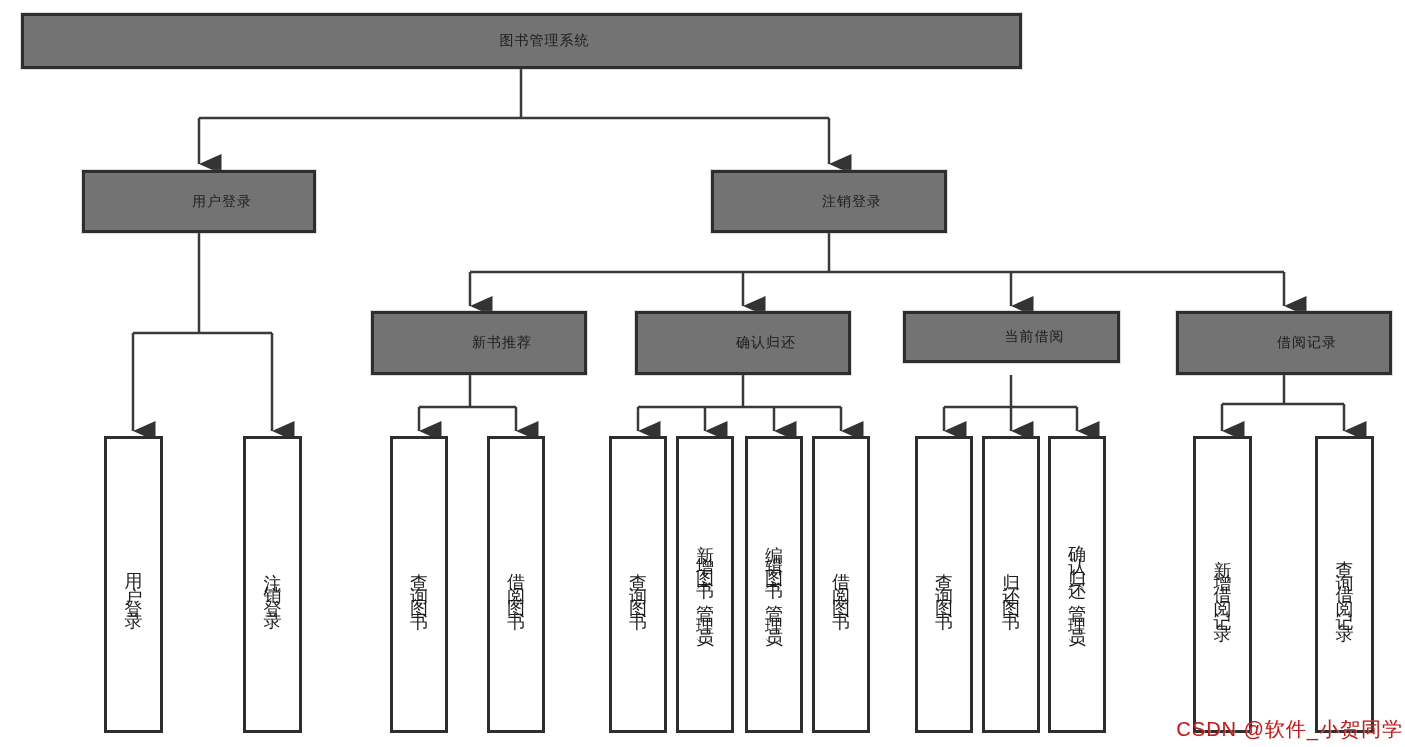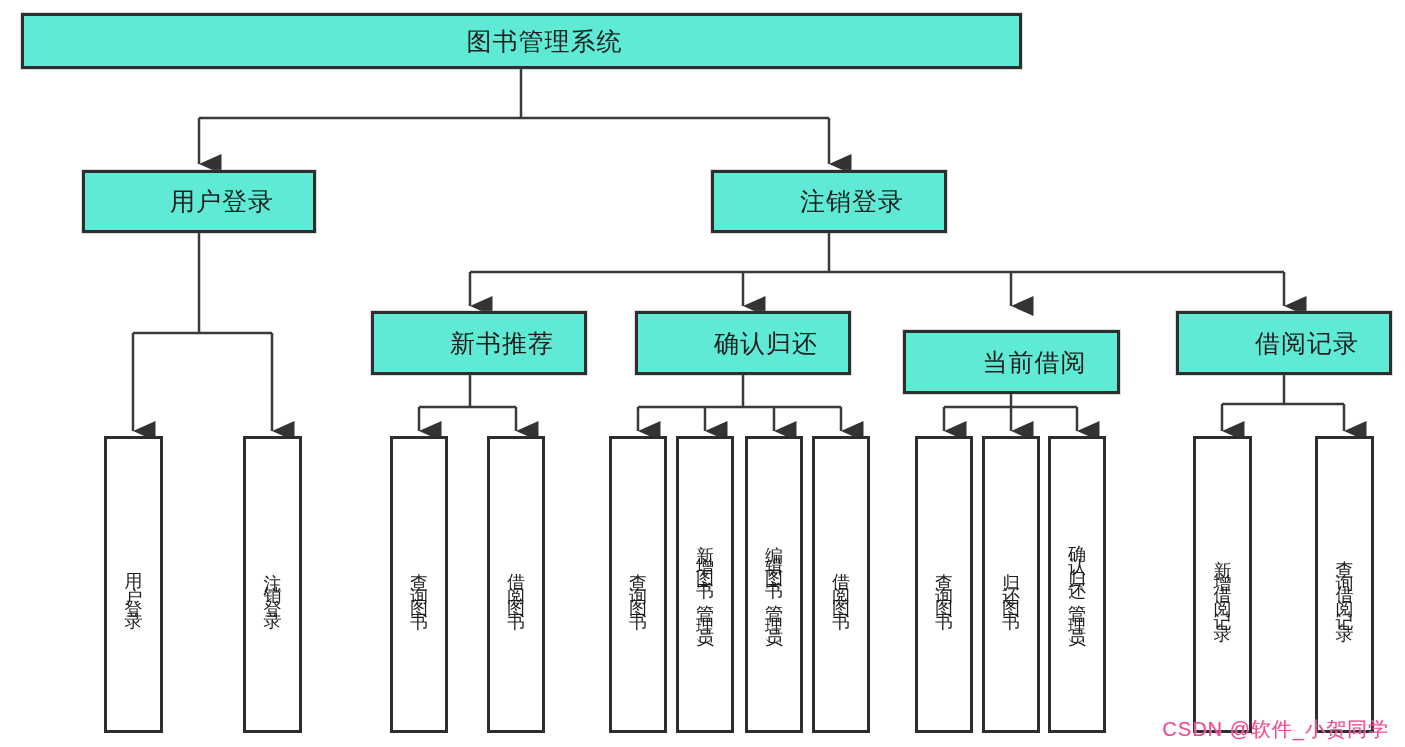--- a/index.html
+++ b/index.html
@@ -14,26 +14,26 @@
   .wires {
     position: absolute;
     left: 0; top: 0;
     width: 1405px; height: 747px;
     pointer-events: none;
   }
   .node {
     position: absolute;
     box-sizing: border-box;
     border: 3px solid #2e2e2e;
-    background: #5eead4;
+    background: #737373;
     display: flex;
     align-items: center;
     justify-content: center;
     color: #1d1d1d;
-    font-size: 25px;
+    font-size: 14px;
     letter-spacing: 1px;
     box-shadow: 0 0 0 1px rgba(120,120,120,0.25);
     padding-left: 46px;
   }
   .leaf {
     position: absolute;
     box-sizing: border-box;
     border: 3px solid #2e2e2e;
     background: #ffffff;
     display: flex;
@@ -45,24 +45,24 @@
     writing-mode: vertical-rl;
     text-orientation: mixed;
     font-size: 18px;
     letter-spacing: 13px;
     line-height: 1;
     color: #1d1d1d;
   }
   .leaf.long span { letter-spacing: 12px; }
   .watermark {
     position: absolute;
-    right: 16px;
+    right: 2px;
     bottom: 4px;
     font-size: 20px;
-    color: #ec4899;
+    color: #b91c1c;
     letter-spacing: 1px;
     text-shadow: 1px 0 0 rgba(240,180,180,0.55);
     white-space: nowrap;
   }
 </style>
 </head>
 <body>
 
 <div class="canvas">
 
@@ -116,21 +116,21 @@
     </g>
   </svg>
 
   <div class="node" style="left:21px; top:13px; width:1001px; height:56px;">图书管理系统</div>
 
   <div class="node" style="left:82px; top:170px; width:234px; height:63px;">用户登录</div>
   <div class="node" style="left:711px; top:170px; width:236px; height:63px;">注销登录</div>
 
   <div class="node" style="left:362px; top:311px; width:216px; height:64px;margin-left:9px;">新书推荐</div>
   <div class="node" style="left:635px; top:311px; width:216px; height:64px;">确认归还</div>
-  <div class="node" style="left:903px; top:311px; width:217px; height:64px;margin-top:19px;">当前借阅</div>
+  <div class="node" style="left:903px; top:311px; width:217px; height:52px;">当前借阅</div>
   <div class="node" style="left:1176px; top:311px; width:216px; height:64px;">借阅记录</div>
 
   <div class="leaf" style="left:104px; top:436px; width:59px; height:297px;">
     <span>用户登录</span>
   </div>
   <div class="leaf" style="left:243px; top:436px; width:59px; height:297px;">
     <span>注销登录</span>
   </div>
 
   <div class="leaf" style="left:390px; top:436px; width:58px; height:297px;">

